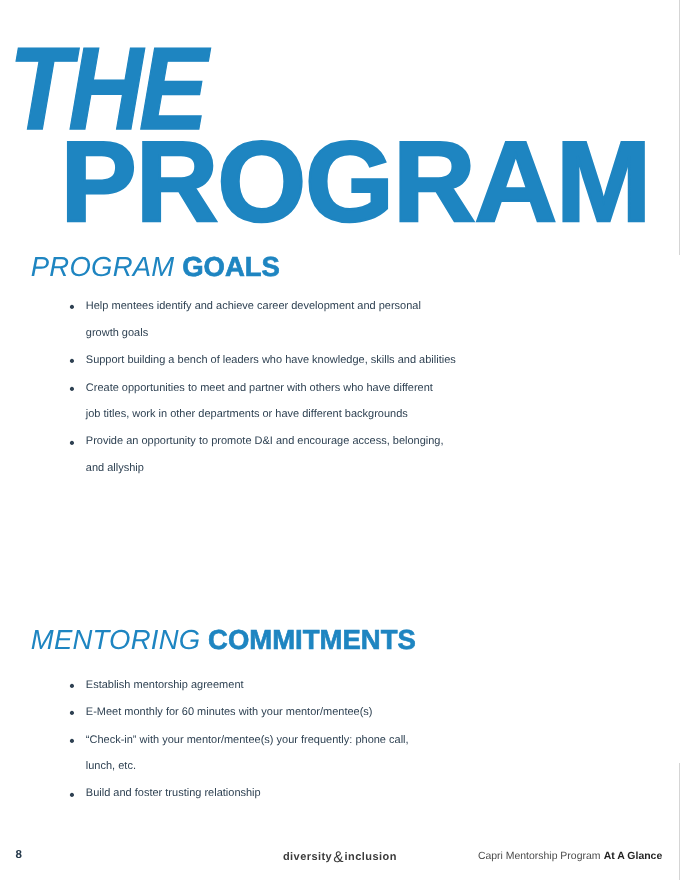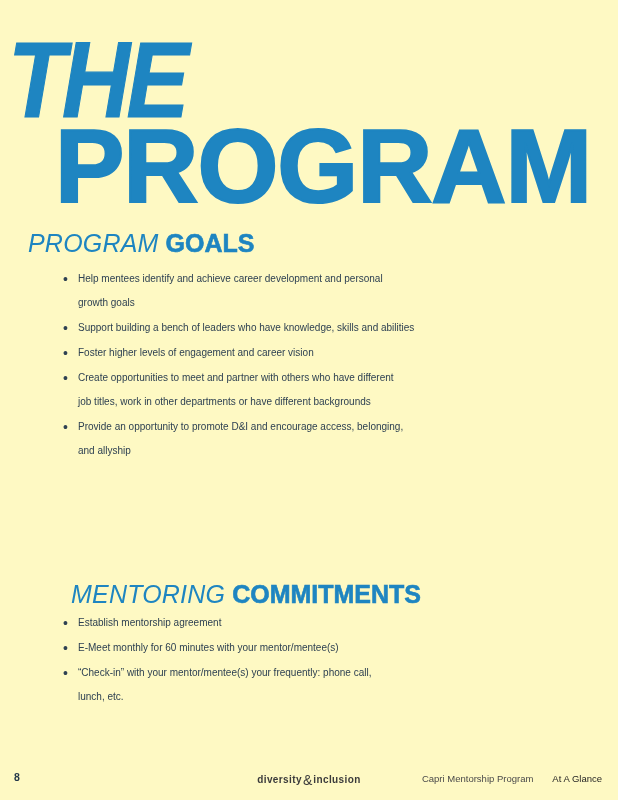--- a/index.html
+++ b/index.html
@@ -1,21 +1,21 @@
 <!DOCTYPE html>
 <html><head>
 <meta charset="utf-8">
 <style>
   * { margin: 0; padding: 0; box-sizing: border-box; }
   html, body { background: #888; }
   .page {
     position: relative;
     width: 618px;
     height: 800px;
-    background: #fef9c3;
+    background: #ffffff;
     overflow: hidden;
     font-family: "Liberation Sans", sans-serif;
     margin: 0 auto;
   }
   
   .title-the {
     position: absolute;
     left: 8px;
     top: 27px;
     font-size: 107px;
@@ -44,21 +44,21 @@
     position: absolute;
     left: 28px;
     font-size: 25px;
     line-height: 1;
     color: #1E85C1;
     white-space: nowrap;
   }
   .section-heading .h-italic { font-style: italic; font-weight: normal; letter-spacing: 0.2px; }
   .section-heading .h-bold   { font-weight: bold; margin-left: 7px; -webkit-text-stroke: 0.6px #1E85C1; }
   #heading-goals       { top: 231px; }
-  #heading-commitments { top: 582px; margin-left: 43px; }
+  #heading-commitments { top: 570px; }
   
   .bullet-list {
     position: absolute;
     left: 62px;
     list-style: none;
     color: #2E4152;
     font-size: 10px;
     line-height: 24px;
   }
   #goals-list       { top: 267px; }
@@ -110,55 +110,55 @@
   .footer-right {
     position: absolute;
     right: 16px;
     top: 774px;
     font-size: 9.5px;
     color: #4a4a4a;
     line-height: 1;
     white-space: nowrap;
   }
   .footer-right .fr-bold {
-    font-weight: normal;
+    font-weight: bold;
     color: #1f1f1f;
-    margin-left: 19px;
+    margin-left: 3px;
   }
 </style>
 </head>
 <body>
 
 <div class="page">
 
   <div class="title-the">THE</div>
   <div class="title-program">PROGRAM</div>
 
   <h2 class="section-heading" id="heading-goals">
     <span class="h-italic">PROGRAM</span><span class="h-bold">GOALS</span>
   </h2>
   <ul class="bullet-list" id="goals-list">
     <li>Help mentees identify and achieve career development and personal
 growth goals</li>
     <li>Support building a bench of leaders who have knowledge, skills and abilities</li>
-    <li>Foster higher levels of engagement and career vision</li>
     <li>Create opportunities to meet and partner with others who have different
 job titles, work in other departments or have different backgrounds</li>
     <li>Provide an opportunity to promote D&amp;I and encourage access, belonging,
 and allyship</li>
   </ul>
 
   <h2 class="section-heading" id="heading-commitments">
     <span class="h-italic">MENTORING</span><span class="h-bold">COMMITMENTS</span>
   </h2>
   <ul class="bullet-list" id="commitments-list">
     <li>Establish mentorship agreement</li>
     <li>E-Meet monthly for 60 minutes with your mentor/mentee(s)</li>
     <li>“Check-in” with your mentor/mentee(s) your frequently: phone call,
 lunch, etc.</li>
+    <li>Build and foster trusting relationship</li>
   </ul>
 
   <div class="footer-page-number">8</div>
 
   <div class="footer-logo">
     <span class="logo-word">diversity</span><span class="logo-amp">&amp;</span><span class="logo-word">inclusion</span>
   </div>
 
   <div class="footer-right">
     <span class="fr-regular">Capri Mentorship Program</span><span class="fr-bold">At A Glance</span>

